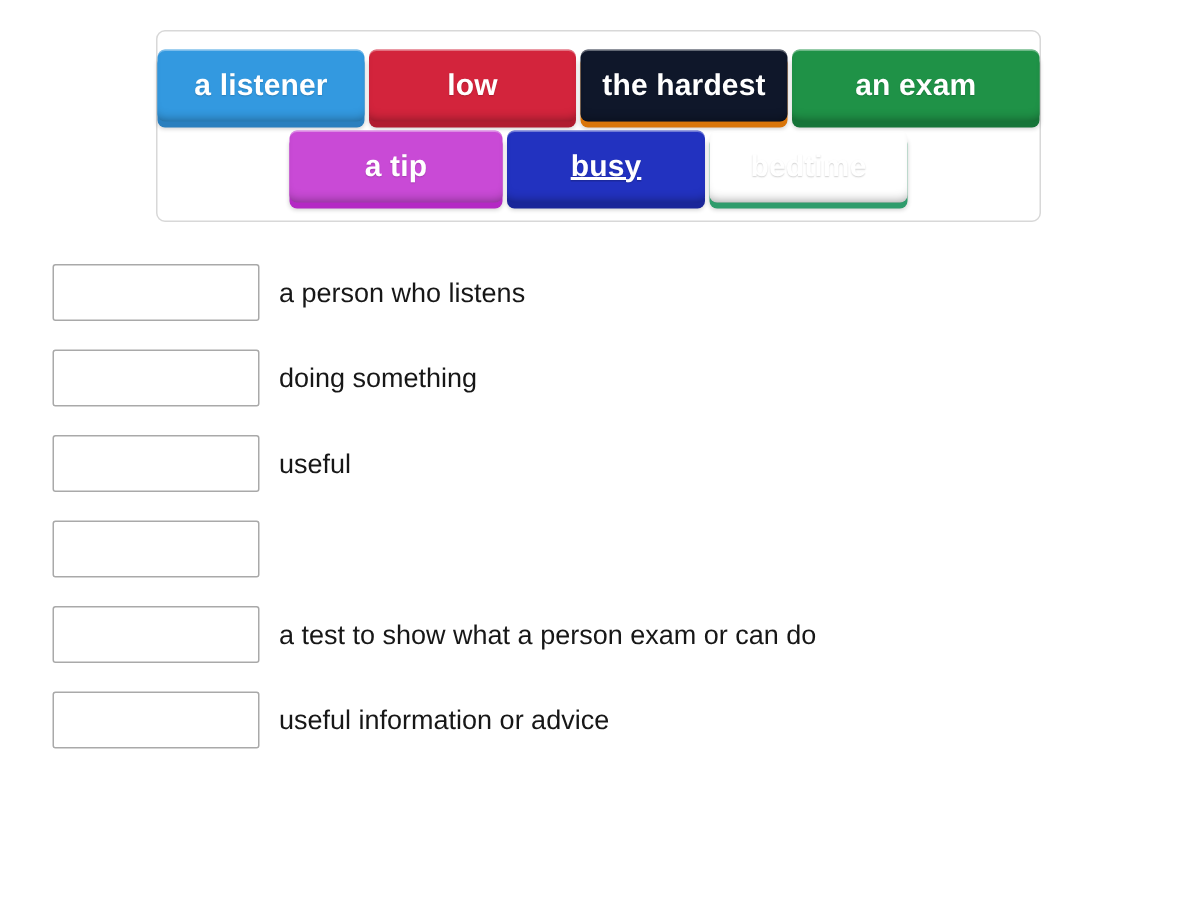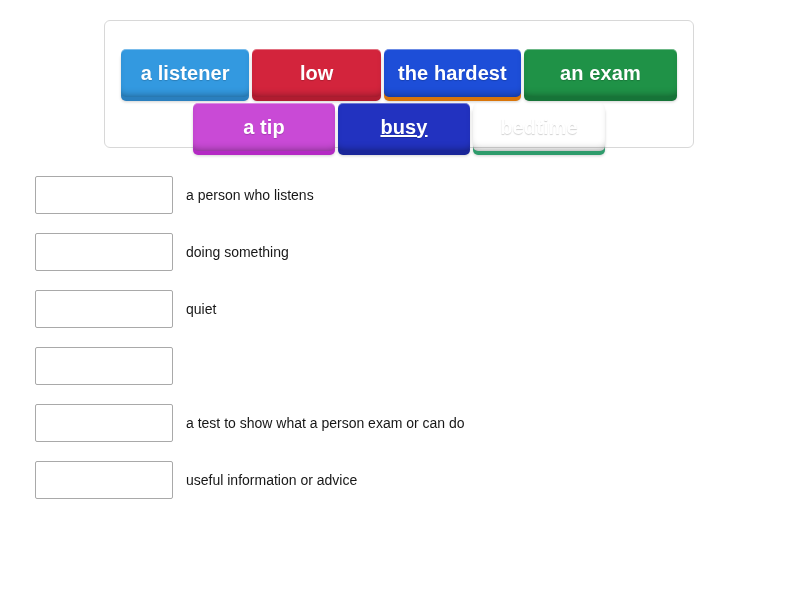--- a/index.html
+++ b/index.html
@@ -19,21 +19,21 @@
   #word-bank {
     position: absolute;
     left: 104px;
     top: 20px;
     width: 590px;
     height: 128px;
     box-sizing: border-box;
     border: 1px solid #d8d8d8;
     border-radius: 6px;
     background: #ffffff;
-    padding: 16px;
+    padding: 0;
   }
 
   .tile-row {
     display: flex;
     justify-content: center;
     align-items: flex-start;
     gap: 3px;
     width: 100%;
     box-sizing: border-box;
   }
@@ -66,21 +66,21 @@
     left: 0; right: 0; top: 0; bottom: 0;
     border-radius: 5px;
     pointer-events: none;
     box-shadow:
       inset 0 1px 0 rgba(255,255,255,0.35),
       inset 0 -6px 8px -6px rgba(0,0,0,0.45);
   }
 
   .t-blue    { background: #3399e0; box-shadow: 0 4px 0 #2a7fbe, 0 5px 3px rgba(0,0,0,0.18); }
   .t-red     { background: #d3243c; box-shadow: 0 4px 0 #b01c30, 0 5px 3px rgba(0,0,0,0.18); }
-  .t-orange  { background: #1d4ed8; box-shadow: 0 4px 0 #d9750a, 0 5px 3px rgba(0,0,0,0.18); }
+  .t-orange  { background: #0f172a; box-shadow: 0 4px 0 #d9750a, 0 5px 3px rgba(0,0,0,0.18); }
   .t-green   { background: #1f9247; box-shadow: 0 4px 0 #167438, 0 5px 3px rgba(0,0,0,0.18); }
   .t-magenta { background: #c94ad6; box-shadow: 0 4px 0 #b429c4, 0 5px 3px rgba(0,0,0,0.18); justify-content: center; }
   .t-navy    { background: #2232c0; box-shadow: 0 4px 0 #1a2699, 0 5px 3px rgba(0,0,0,0.18); }
   .t-teal    { background: #3bb881, 0; box-shadow: 0 4px 0 #2f9c6c, 0 5px 3px rgba(0,0,0,0.18); }
 
   
   #tile-a-listener  { width: 142px; }
   #tile-low         { width: 142px; }
   #tile-the-hardest { width: 142px; }
   #tile-an-exam     { width: 170px; }
@@ -105,21 +105,21 @@
     width: 138px;
     height: 38px;
     box-sizing: border-box;
     border: 1px solid #a9a9a9;
     background: #ffffff;
     border-radius: 2px;
     flex: 0 0 auto;
   }
   .definition {
     margin-left: 13px;
-    font-size: 14px;
+    font-size: 18px;
     color: #171717;
     font-family: "Liberation Sans", sans-serif;
     white-space: nowrap;
     line-height: 1;
   }
 </style>
 </head>
 <body>
 
 <div id="word-bank">
@@ -160,21 +160,21 @@
     <div class="definition">a person who listens</div>
   </div>
 
   <div class="question-row">
     <div class="drop-box"></div>
     <div class="definition">doing something</div>
   </div>
 
   <div class="question-row">
     <div class="drop-box"></div>
-    <div class="definition">quiet</div>
+    <div class="definition">useful</div>
   </div>
 
   <div class="question-row">
     <div class="drop-box"></div>
   </div>
 
   <div class="question-row">
     <div class="drop-box"></div>
     <div class="definition">a test to show what a person exam or can do</div>
   </div>

